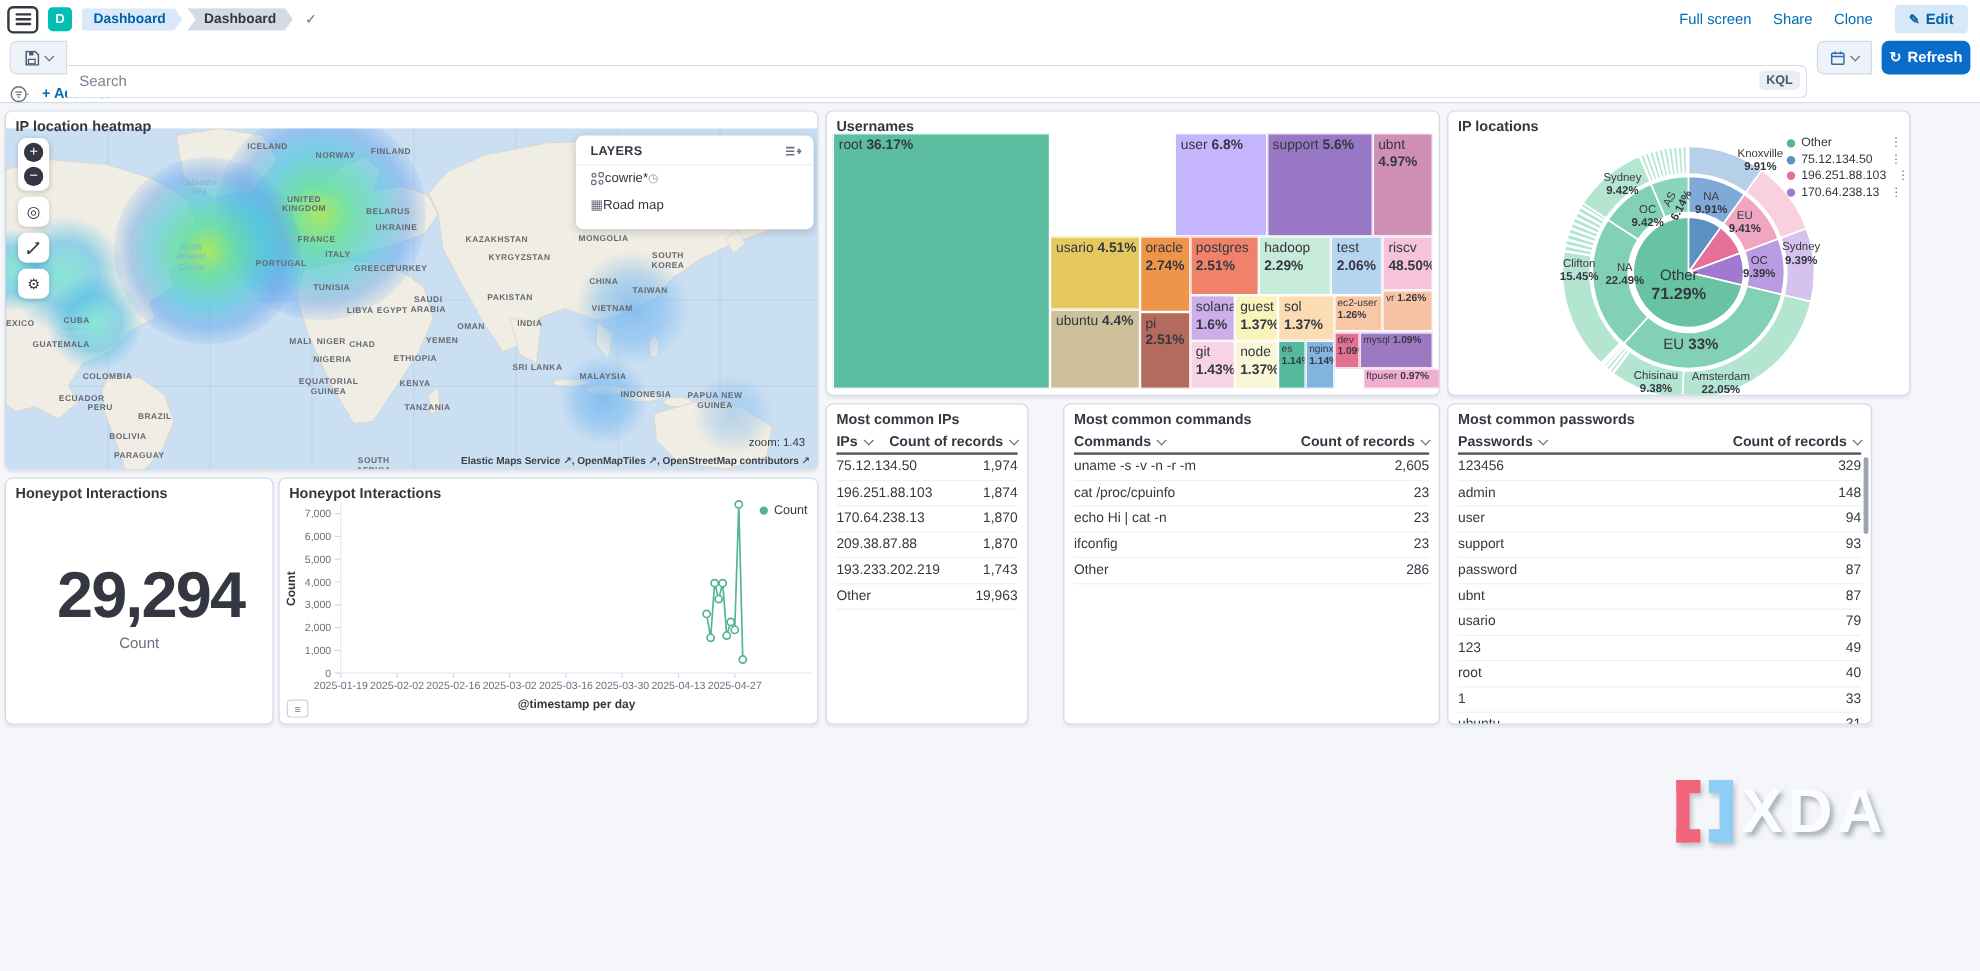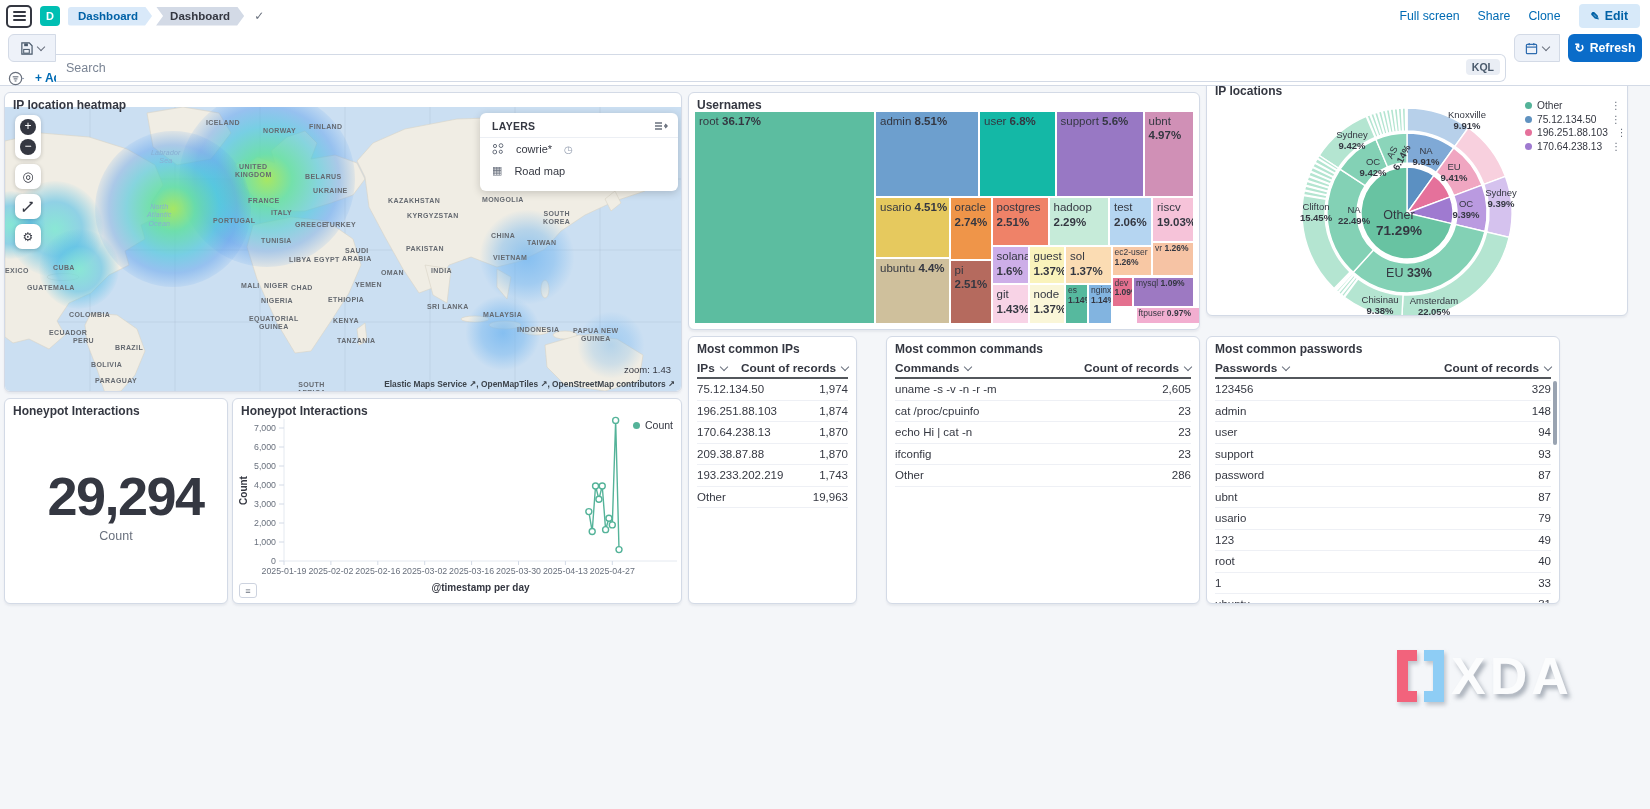--- a/index.html
+++ b/index.html
@@ -36,21 +36,21 @@
   .ricon{font-size:12px;}
   .chev{display:inline-block;width:5px;height:5px;border-right:1.5px solid #69707d;border-bottom:1.5px solid #69707d;transform:rotate(45deg);margin-bottom:2px;}
   .filterbar{display:flex;align-items:center;gap:10px;height:22px;margin:5px 8px 0 8px;}
   .addfilter{font-size:12px;font-weight:600;color:#006bb4;}
 
   
   .panel{position:absolute;background:#fff;border:1px solid #d3dae6;border-radius:6px;box-shadow:0 2px 2px rgba(152,162,179,.15);box-sizing:border-box;overflow:hidden;}
   .ptitle{position:absolute;left:8px;top:5px;font-size:12px;font-weight:700;color:#343741;z-index:8;}
   #p-map{left:4px;top:92px;width:678px;height:300px;}
   #p-usernames{left:688px;top:92px;width:512px;height:238px;}
-  #p-iploc{left:1206px;top:78px;width:422px;height:238px;}
+  #p-iploc{left:1206px;top:92px;width:386px;height:238px;}
   #p-ips{left:688px;top:336px;width:169px;height:268px;}
   #p-cmds{left:886px;top:336px;width:314px;height:268px;}
   #p-pwds{left:1206px;top:336px;width:354px;height:268px;}
   #p-metric{left:4px;top:398px;width:224px;height:206px;}
   #p-line{left:232px;top:398px;width:450px;height:206px;}
 
   
   .map-area{position:absolute;left:0;right:0;top:14px;bottom:0;background:#cbdff2;overflow:hidden;}
   #land{position:absolute;left:0;top:0;}
   .blob{position:absolute;border-radius:50%;pointer-events:none;}
@@ -58,21 +58,21 @@
   .g-cyan{background:radial-gradient(circle,rgba(120,230,210,.85) 0%,rgba(80,190,230,.6) 40%,rgba(86,156,236,0) 72%);}
   .g-blue{background:radial-gradient(circle,rgba(110,180,240,.75) 0%,rgba(110,180,240,.45) 40%,rgba(110,180,240,0) 70%);}
   .map-label{position:absolute;font-size:7px;font-weight:600;letter-spacing:.4px;color:#656a71;white-space:pre-line;text-align:center;line-height:1.2;z-index:3;}
   .map-label.sea{color:#88aed2;font-style:italic;font-weight:400;letter-spacing:.2px;}
   .map-controls{position:absolute;left:10px;top:8px;z-index:6;display:flex;flex-direction:column;gap:5px;}
   .mc-group{width:26px;background:#fff;border-radius:7px;box-shadow:0 1px 4px rgba(0,0,0,.2);display:flex;flex-direction:column;align-items:center;padding:4px 0;gap:4px;}
   .mc-btn{width:26px;height:25px;background:#fff;border-radius:7px;box-shadow:0 1px 4px rgba(0,0,0,.2);display:flex;align-items:center;justify-content:center;color:#343741;font-size:13px;cursor:pointer;}
   .mc-circle{width:16px;height:16px;border-radius:50%;background:#343741;color:#fff;font-size:12px;line-height:15px;text-align:center;cursor:pointer;}
   .layers-pop{position:absolute;left:475px;top:6px;width:198px;height:78px;background:#fff;border-radius:6px;box-shadow:0 2px 8px rgba(0,0,0,.18);z-index:7;}
   .lp-head{display:flex;align-items:center;justify-content:space-between;padding:7px 10px 5px 12px;border-bottom:1px solid #eceff4;font-size:10.5px;font-weight:700;letter-spacing:.3px;}
-  .lp-item{display:flex;align-items:center;gap:12px;padding:5px 10px 4px 12px;font-size:11px;color:#343741;cursor:pointer;}
+  .lp-item{display:flex;align-items:center;gap:0;padding:5px 10px 4px 12px;font-size:11px;color:#343741;cursor:pointer;}
   .lp-clock{color:#98a2b3;font-size:10px;}
   .lp-grid{color:#69707d;font-size:11px;}
   .map-zoom{position:absolute;right:10px;bottom:16px;font-size:9.5px;color:#343741;z-index:5;}
   .map-attr{position:absolute;right:6px;bottom:2px;font-size:8.4px;font-weight:700;color:#3c434b;z-index:5;}
 
   
   #treemap{position:absolute;left:5px;right:5px;top:18px;bottom:5px;}
   .tm-cell{position:absolute;box-sizing:border-box;border:1px solid #fff;overflow:hidden;font-size:11.5px;color:#343741;padding:2px 0 0 4px;line-height:1.25;cursor:pointer;}
   .tm-small{font-size:8.5px;padding:1px 0 0 2px;line-height:1.15;}
 
@@ -334,30 +334,29 @@
     </div>
     <div class="map-zoom">zoom: 1.43</div>
     <div class="map-attr">Elastic Maps Service ↗, OpenMapTiles ↗, OpenStreetMap contributors ↗</div>
   </div>
 </div>
 
 <div class="panel" id="p-usernames">
   <div class="ptitle">Usernames</div>
   <div id="treemap">
       <div class="tm-cell" style="left: 0%; top: 0%; width: 36.2%; height: 100%; background: rgb(92, 189, 160);"><span>root </span><b>36.17%</b></div>
-      <div class="tm-cell" style="left: 36.2%; top: 0%; width: 20.8%; height: 40.5%; background: rgb(109, 159, 206);"><span>admin </span><b>8.51%</b></div>
-      <div class="tm-cell" style="left: 57%; top: 0%; width: 15.3%; height: 40.5%; background: #14b8a6;"><span>user </span><b>6.8%</b></div>
+      <div class="tm-cell" style="left: 57%; top: 0%; width: 15.3%; height: 40.5%; background: #c4b5fd;"><span>user </span><b>6.8%</b></div>
       <div class="tm-cell" style="left: 72.3%; top: 0%; width: 17.6%; height: 40.5%; background: rgb(152, 120, 196);"><span>support </span><b>5.6%</b></div>
       <div class="tm-cell" style="left: 89.9%; top: 0%; width: 10.1%; height: 40.5%; background: rgb(208, 144, 182);"><span>ubnt </span><b>4.97%</b></div>
       <div class="tm-cell" style="left: 36.2%; top: 40.5%; width: 14.9%; height: 28.3%; background: rgb(230, 201, 94);"><span>usario </span><b>4.51%</b></div>
       <div class="tm-cell" style="left: 51.1%; top: 40.5%; width: 8.4%; height: 29.3%; background: rgb(239, 149, 73);"><span>oracle </span><b>2.74%</b></div>
       <div class="tm-cell" style="left: 59.5%; top: 40.5%; width: 11.4%; height: 23%; background: rgb(239, 130, 104);"><span>postgres </span><b>2.51%</b></div>
       <div class="tm-cell" style="left: 70.9%; top: 40.5%; width: 12.1%; height: 23%; background: rgb(198, 235, 217);"><span>hadoop </span><b>2.29%</b></div>
       <div class="tm-cell" style="left: 83%; top: 40.5%; width: 8.6%; height: 23%; background: rgb(181, 213, 241);"><span>test </span><b>2.06%</b></div>
-      <div class="tm-cell" style="left: 91.6%; top: 40.5%; width: 8.4%; height: 21.1%; background: rgb(246, 195, 217);"><span>riscv </span><b>19.03%</b></div>
+      <div class="tm-cell" style="left: 91.6%; top: 40.5%; width: 8.4%; height: 21.1%; background: rgb(246, 195, 217);"><span>riscv </span><b>48.50%</b></div>
       <div class="tm-cell" style="left: 36.2%; top: 68.8%; width: 14.9%; height: 31.2%; background: rgb(207, 192, 156);"><span>ubuntu </span><b>4.4%</b></div>
       <div class="tm-cell" style="left: 51.1%; top: 69.8%; width: 8.4%; height: 30.2%; background: rgb(181, 106, 94);"><span>pi </span><b>2.51%</b></div>
       <div class="tm-cell" style="left: 59.5%; top: 63.5%; width: 7.4%; height: 17.9%; background: rgb(205, 174, 232);"><span>solana </span><b>1.6%</b></div>
       <div class="tm-cell" style="left: 66.9%; top: 63.5%; width: 7.3%; height: 17.9%; background: rgb(250, 243, 187);"><span>guest </span><b>1.37%</b></div>
       <div class="tm-cell" style="left: 74.2%; top: 63.5%; width: 9.3%; height: 17.9%; background: rgb(251, 220, 179);"><span>sol </span><b>1.37%</b></div>
       <div class="tm-cell tm-small" style="left: 83.5%; top: 63.5%; width: 8.1%; height: 14.2%; background: rgb(248, 200, 164);"><span>ec2-user </span><b>1.26%</b></div>
       <div class="tm-cell tm-small" style="left: 91.6%; top: 61.6%; width: 8.4%; height: 16.1%; background: rgb(246, 195, 164);"><span>vr </span><b>1.26%</b></div>
       <div class="tm-cell" style="left: 59.5%; top: 81.4%; width: 7.4%; height: 18.6%; background: rgb(248, 211, 230);"><span>git </span><b>1.43%</b></div>
       <div class="tm-cell" style="left: 66.9%; top: 81.4%; width: 7.3%; height: 18.6%; background: rgb(250, 246, 216);"><span>node </span><b>1.37%</b></div>
       <div class="tm-cell tm-small" style="left: 74.2%; top: 81.4%; width: 4.6%; height: 18.6%; background: rgb(86, 185, 158);"><span>es </span><b>1.14%</b></div>

